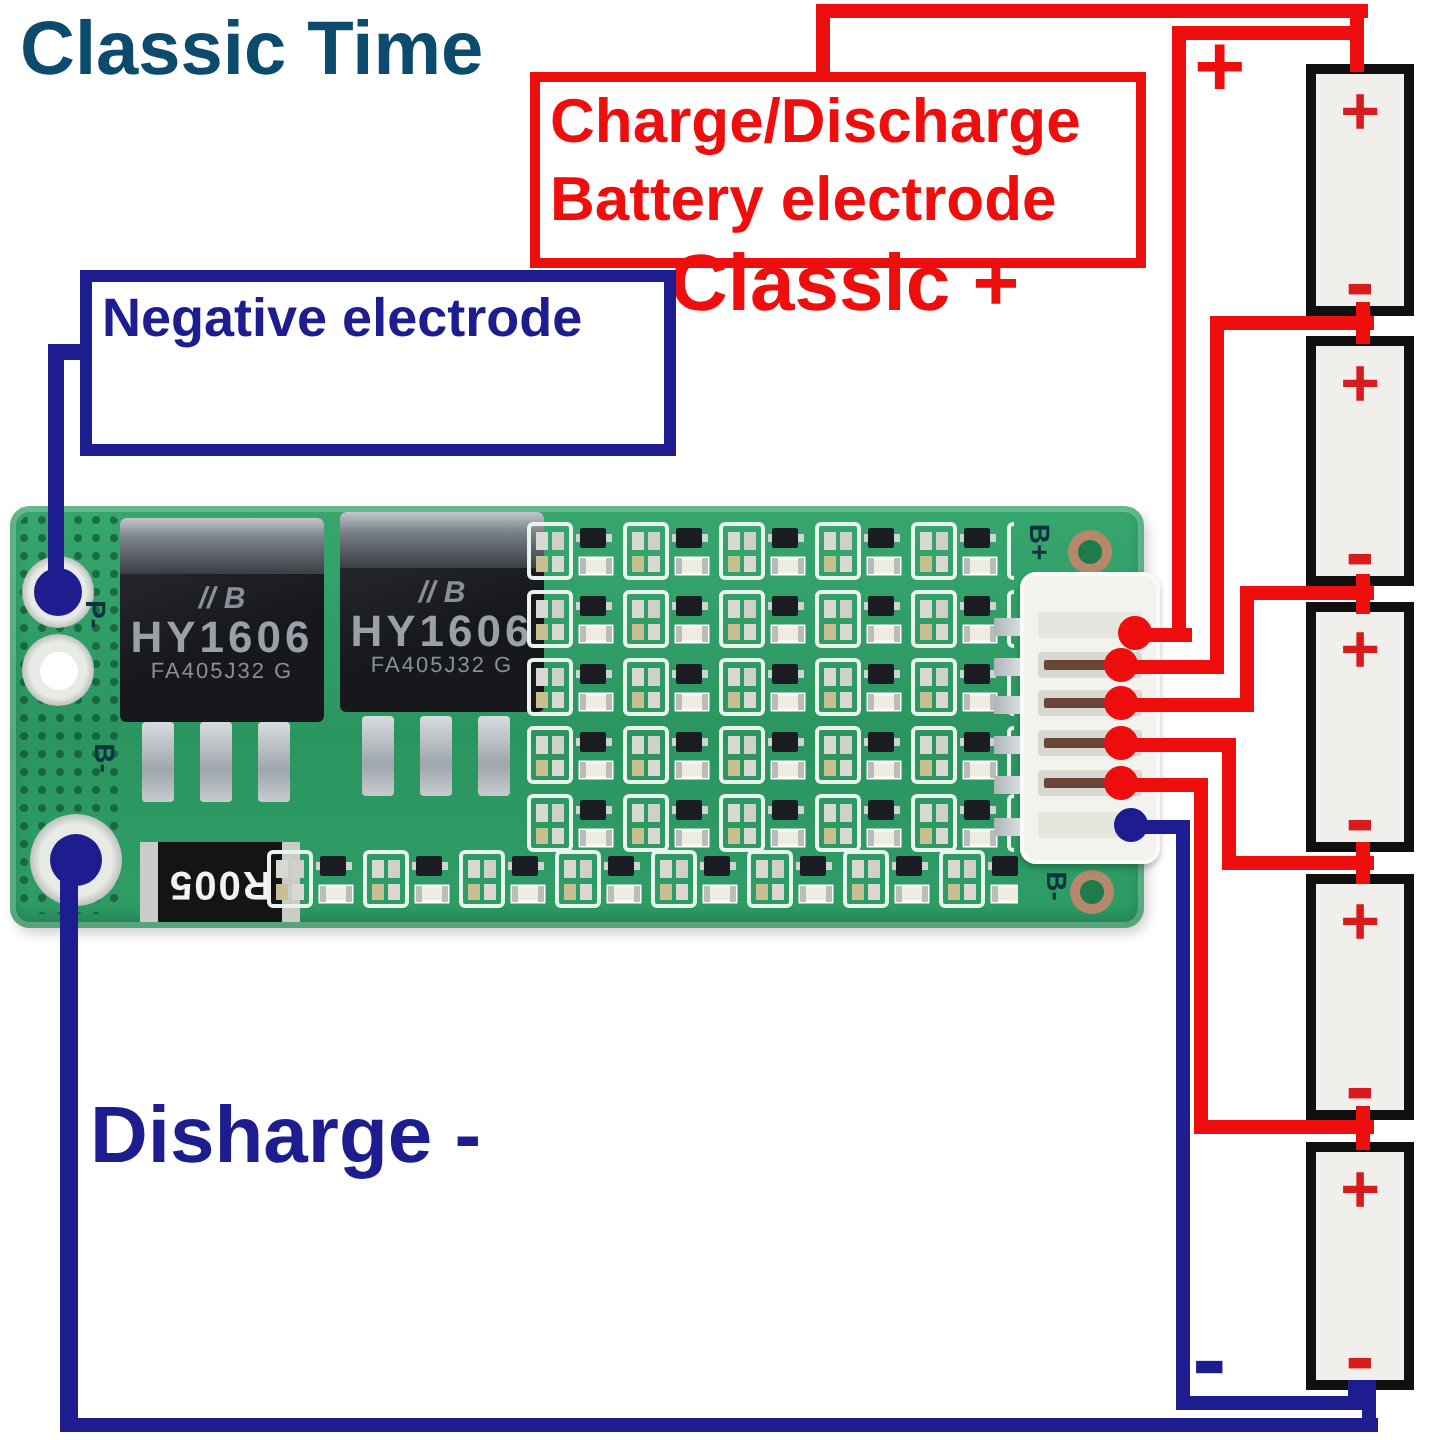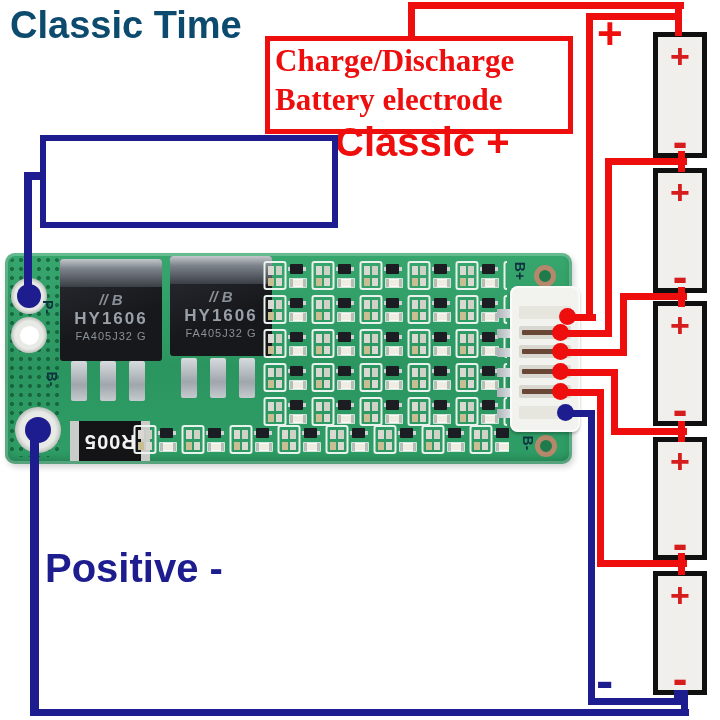--- a/index.html
+++ b/index.html
@@ -4,21 +4,21 @@
 <style>
   html,body{margin:0;padding:0;background:#ffffff;}
   .stage{position:relative;width:720px;height:720px;background:#ffffff;overflow:hidden;
          font-family:"Liberation Sans",sans-serif;}
   .abs{position:absolute;}
 
   
   .title{left:10px;top:4px;font-size:38px;font-weight:700;color:#0c4a6e;letter-spacing:0px;}
   .ann-box{background:#ffffff;z-index:30;}
   .ann-box.red{left:265px;top:36px;width:298px;height:88px;border:5px solid #ee0e0e;
-               color:#ee0e0e;font-family:Liberation Serif, serif;}
+               color:#ee0e0e;}
   .ann-box.blue{left:40px;top:135px;width:286px;height:81px;border:6px solid #1d1d8f;
                 color:#1d1d8f;}
   .ann-line{display:block;font-weight:700;padding-left:5px;white-space:nowrap;}
   .ann-box.red .ann-line{font-size:31px;line-height:39px;}
   .ann-box.blue .ann-line{font-size:27px;line-height:36px;}
   .out-label{font-weight:700;z-index:30;white-space:nowrap;}
   .out-plus{left:335px;top:120px;font-size:40px;color:#ee0e0e;}
   .out-minus{left:103px;top:211px;font-size:40px;color:#1d1d8f;}
   .battery-label{left:45px;top:546px;font-size:40px;font-weight:700;color:#1d1d8f;z-index:30;}
   .float-plus{left:597px;top:12px;font-size:44px;font-weight:700;color:#ee0e0e;z-index:25;line-height:1;}
@@ -61,21 +61,21 @@
   .mount{width:12px;height:12px;border-radius:50%;border:5px solid #b5886b;background:#1f7b4b;}
   .mount.top{left:529px;top:12px;}
   .mount.bot{left:530px;top:182px;}
   .mosfet{width:102px;background:linear-gradient(160deg,#2b2d33,#17181c 60%);border-radius:3px;
           display:flex;flex-direction:column;align-items:center;}
   .mosfet.m1{left:55px;top:6px;height:102px;}
   .mosfet.m2{left:165px;top:3px;height:100px;}
   .mos-tab{width:100%;height:28px;border-radius:3px 3px 0 0;
            background:linear-gradient(180deg,#c3c7cb,#7c828a 35%,#3a3e45);}
   .mos-mark{color:#8a9098;font-size:15px;font-weight:700;font-style:italic;line-height:18px;margin-top:4px;}
-  .mos-model{color:#9aa0a8;font-size:17px;font-weight:700;letter-spacing:2px;line-height:20px;}
+  .mos-model{color:#9aa0a8;font-size:22px;font-weight:700;letter-spacing:2px;line-height:20px;}
   .mos-lot{color:#8a9098;font-size:11px;letter-spacing:1px;line-height:14px;}
   .legs{display:flex;gap:13px;}
   .legs.l1{left:66px;top:108px;}
   .legs.l2{left:176px;top:105px;}
   .leg{width:16px;height:40px;border-radius:2px;background:linear-gradient(180deg,#d7dbde,#9fa6ac 60%,#c6cbcf);}
   .shunt{left:65px;top:168px;width:80px;height:40px;background:#141416;border-left:9px solid #c9ccc9;
          border-right:9px solid #c9ccc9;box-sizing:border-box;display:flex;align-items:center;justify-content:center;}
   .shunt span{color:#f2f2f2;font-size:20px;font-weight:700;transform:rotate(180deg);letter-spacing:1px;}
   .smd-field{left:258px;top:6px;}
   .smd-bottom{left:128px;top:170px;}
@@ -249,19 +249,20 @@
 
   <div class="abs title">Classic Time</div>
 
   <div class="abs ann-box red">
     <span class="ann-line">Charge/Discharge</span>
     <span class="ann-line">Battery electrode</span>
   </div>
   <div class="abs out-label out-plus">Classic +</div>
 
   <div class="abs ann-box blue">
-  </div>
-
-  <div class="abs battery-label">Positive -</div>
+    <span class="ann-line">Negative electrode</span>
+  </div>
+
+  <div class="abs battery-label">Disharge -</div>
   <div class="abs float-plus">+</div>
   <div class="abs float-minus">-</div>
 
 </div>
 
 </body></html>

